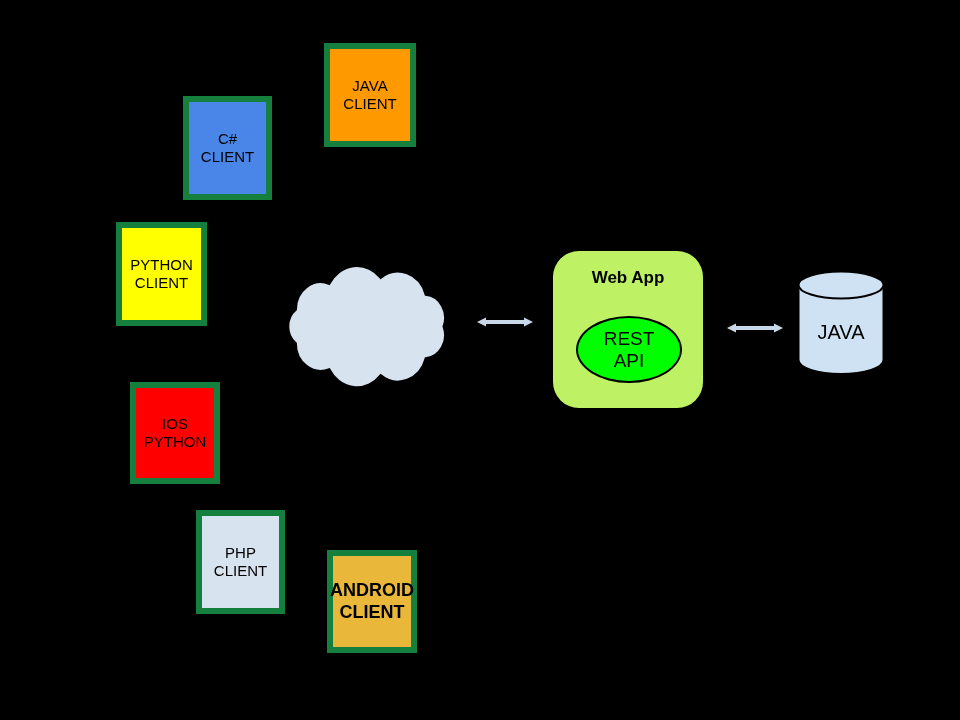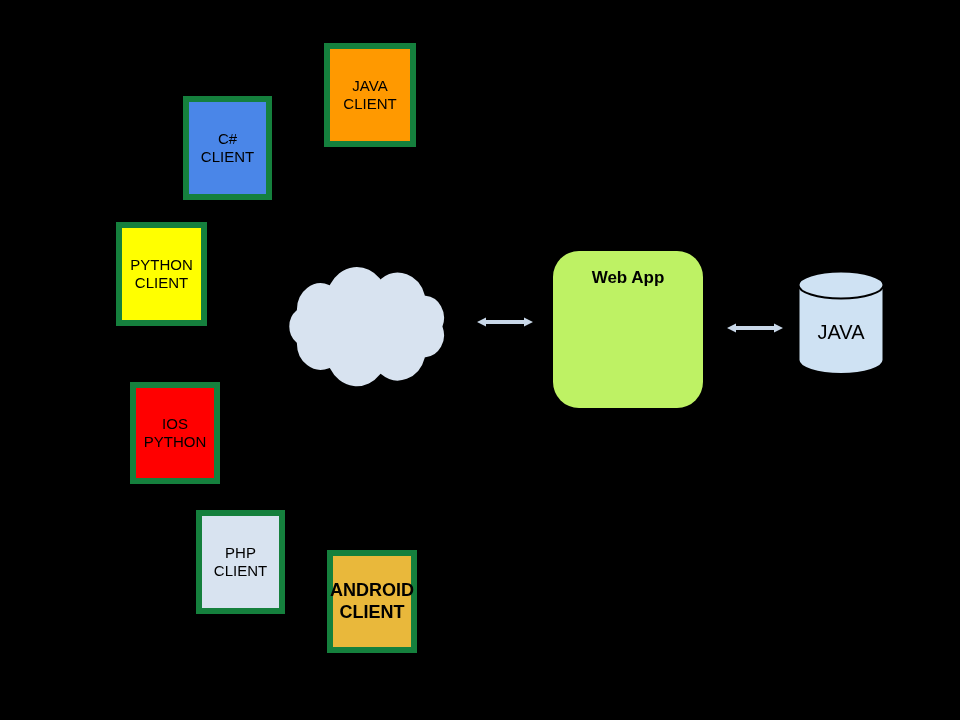--- a/index.html
+++ b/index.html
@@ -103,20 +103,24 @@
   <svg class="arrow-svg" id="arrow-www-webapp" viewBox="0 0 56 12">
     <polygon points="0,6 9,1.5 9,4 47,4 47,1.5 56,6 47,10.5 47,8 9,8 9,10.5" style="fill: rgb(201, 216, 233);"></polygon>
   </svg>
 
   <svg class="arrow-svg" id="arrow-webapp-bbdd" viewBox="0 0 56 12">
     <polygon points="0,6 9,1.5 9,4 47,4 47,1.5 56,6 47,10.5 47,8 9,8 9,10.5" style="fill: rgb(201, 216, 233);"></polygon>
   </svg>
 
   <div class="webapp" style="background: #bef264;">
     <div class="webapp-title">Web App</div>
+    <div class="rest-ellipse" style="background: rgb(0, 255, 0);">
+      <span class="rest-label">REST
+API</span>
+    </div>
   </div>
 
   <svg class="cylinder-svg" viewBox="0 0 88 106">
     <path stroke="#000000" stroke-width="2" d="M1.5,15 L1.5,90 A42.5,14 0 0 0 86.5,90 L86.5,15" style="fill: rgb(207, 226, 243);"></path>
     <ellipse stroke="#000000" stroke-width="2" cx="44" cy="15" rx="42.5" ry="13.5" style="fill: rgb(207, 226, 243);"></ellipse>
   </svg>
   <div class="db-label">JAVA</div>
 
 </div>
 

